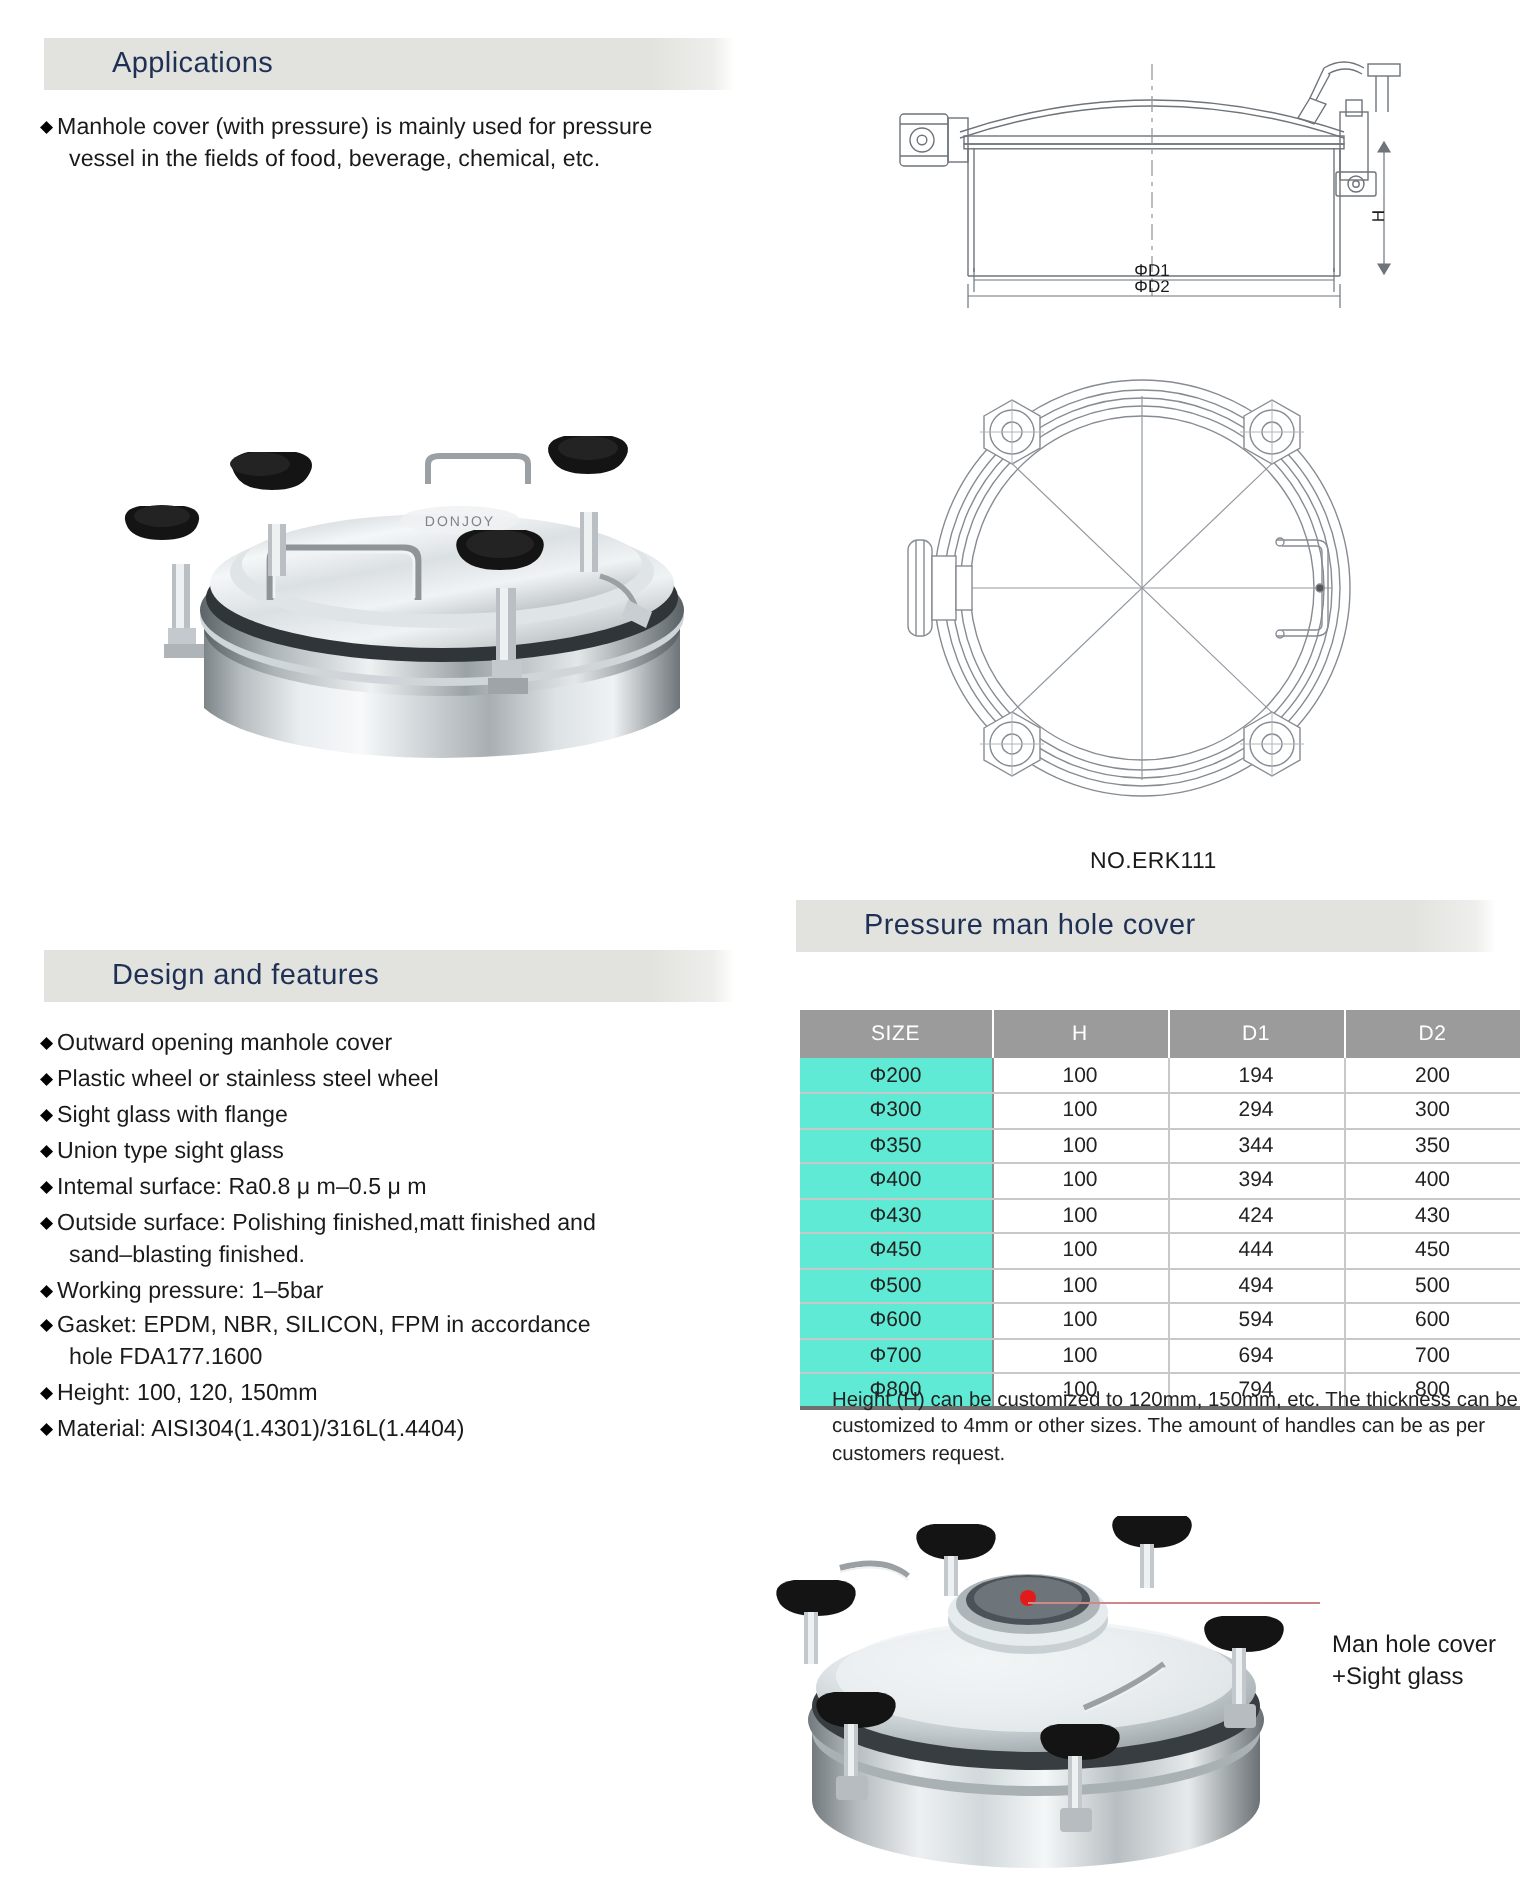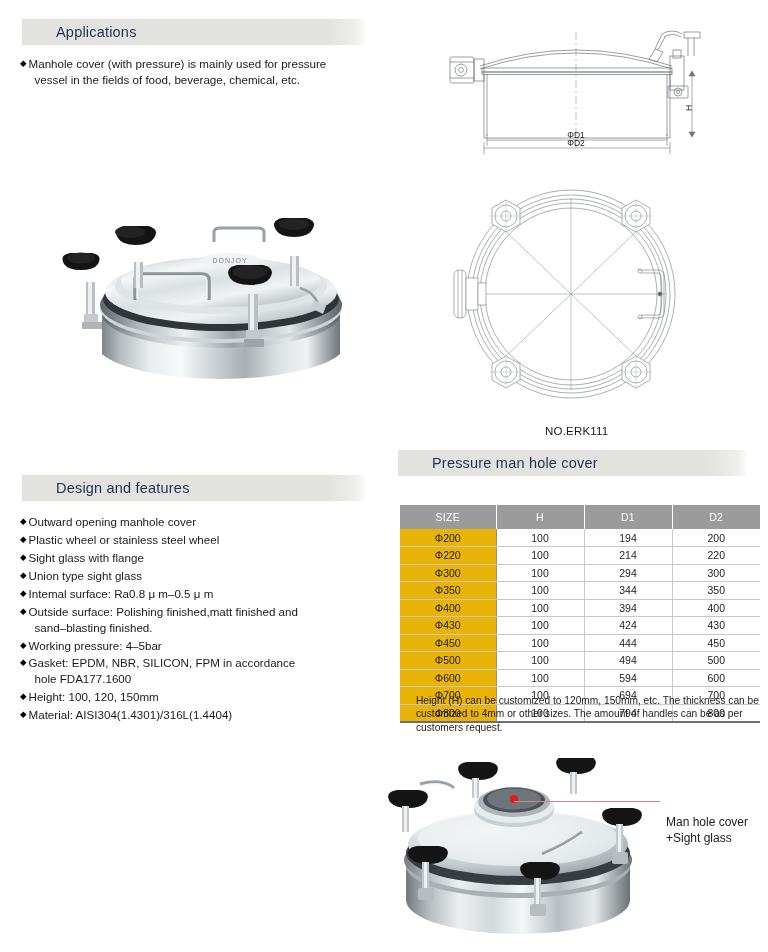--- a/index.html
+++ b/index.html
@@ -52,21 +52,21 @@
   table.spec th {
     background:#9b9b9b; color:#ffffff; font-weight:400;
     height:24px; font-size:10.5px; letter-spacing:.3px;
     border-right:1px solid #ffffff;
   }
   table.spec th:last-child{ border-right:none; }
   table.spec td {
     height:17.5px; text-align:center; border-bottom:1px solid #c8c8c8;
   }
   table.spec td.size {
-    background:#eab308; border-right:1px solid #8f8f8f;
+    background:#5eead4; border-right:1px solid #8f8f8f;
   }
   table.spec tr:last-child td { border-bottom:2px solid #6f6f6f; }
   table.spec td.val { background:#ffffff; }
   table.spec td.sep { border-right:1px solid #c8c8c8; }
 
   .tbl-note {
     position:absolute; font-size:10.2px; line-height:13.4px; color:#222;
     width:366px;
   }
 
@@ -350,21 +350,21 @@
     <div class="bullet">
       <span class="dia">◆</span>
       <span class="txt">
         <span>Outside surface: Polishing finished,matt finished and</span>
         <span class="cont">sand–blasting finished.</span>
       </span>
     </div>
     <div class="bullet">
       <span class="dia">◆</span>
       <span class="txt">
-        <span>Working pressure: 4–5bar</span>
+        <span>Working pressure: 1–5bar</span>
       </span>
     </div>
     <div class="bullet">
       <span class="dia">◆</span>
       <span class="txt">
         <span>Gasket: EPDM, NBR, SILICON, FPM in accordance</span>
         <span class="cont">hole FDA177.1600</span>
       </span>
     </div>
     <div class="bullet">
@@ -393,26 +393,20 @@
         <th style="width:88px;">D1</th>
         <th style="width:88px;">D2</th>
       </tr>
     </thead>
     <tbody>
         <tr>
           <td class="size">Φ200</td>
           <td class="val sep">100</td>
           <td class="val sep">194</td>
           <td class="val">200</td>
-        </tr>
-        <tr>
-          <td class="size">Φ220</td>
-          <td class="val sep">100</td>
-          <td class="val sep">214</td>
-          <td class="val">220</td>
         </tr>
         <tr>
           <td class="size">Φ300</td>
           <td class="val sep">100</td>
           <td class="val sep">294</td>
           <td class="val">300</td>
         </tr>
         <tr>
           <td class="size">Φ350</td>
           <td class="val sep">100</td>

